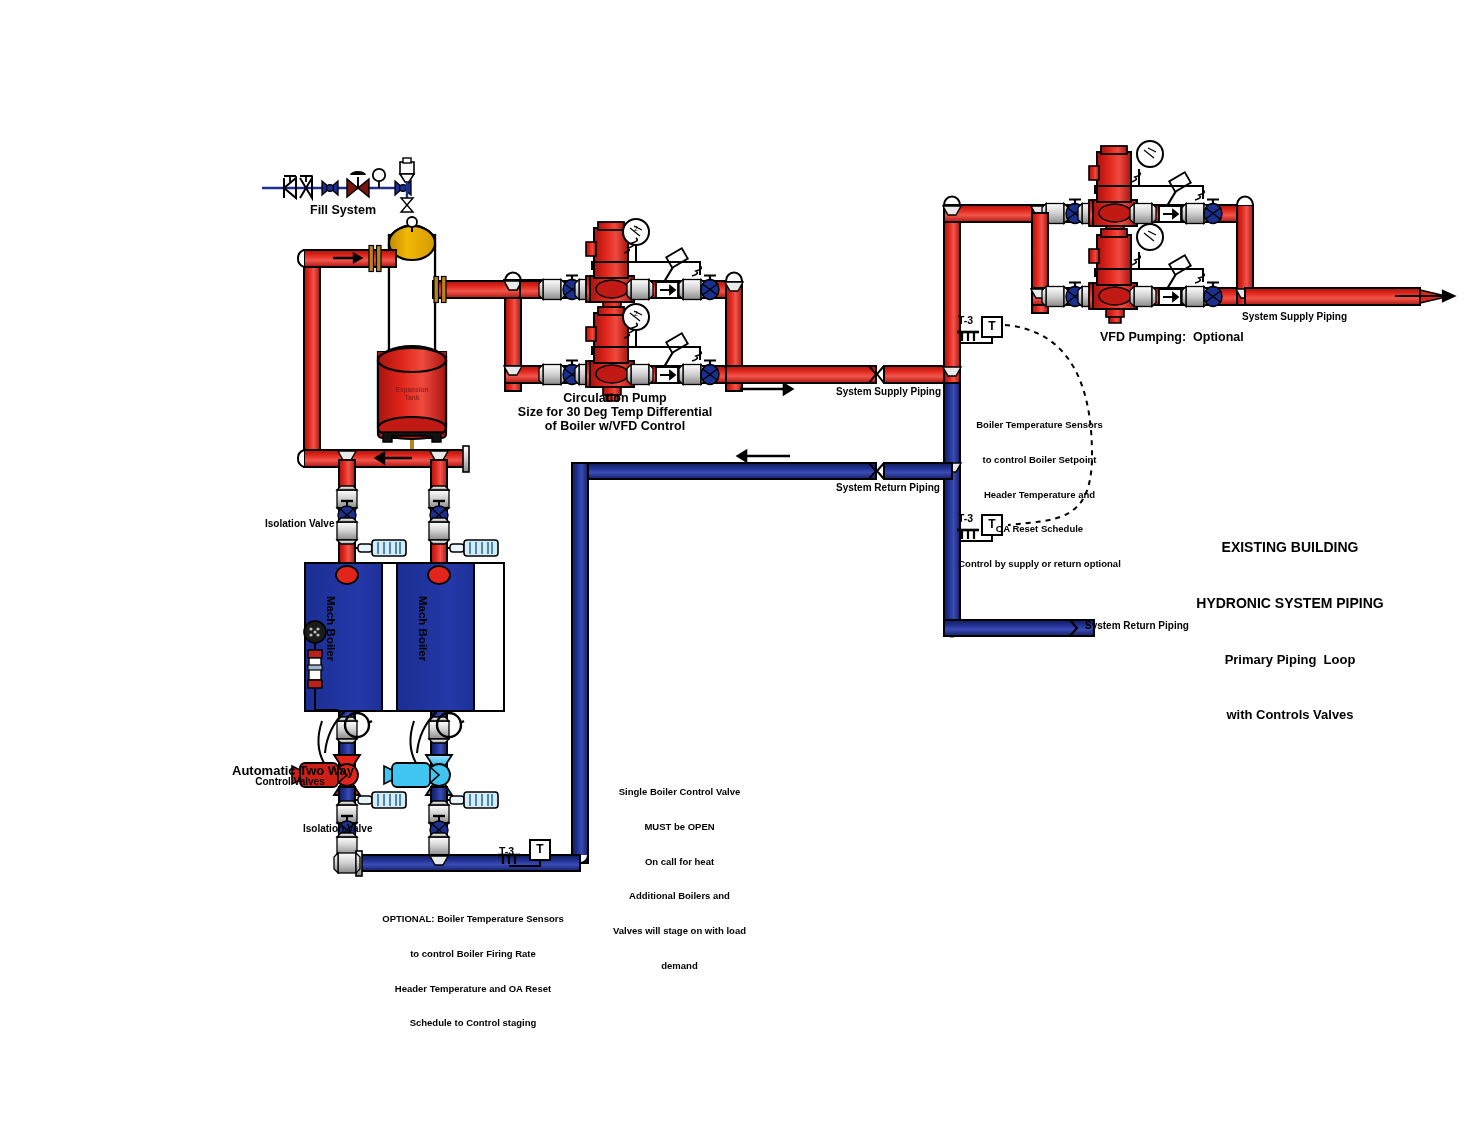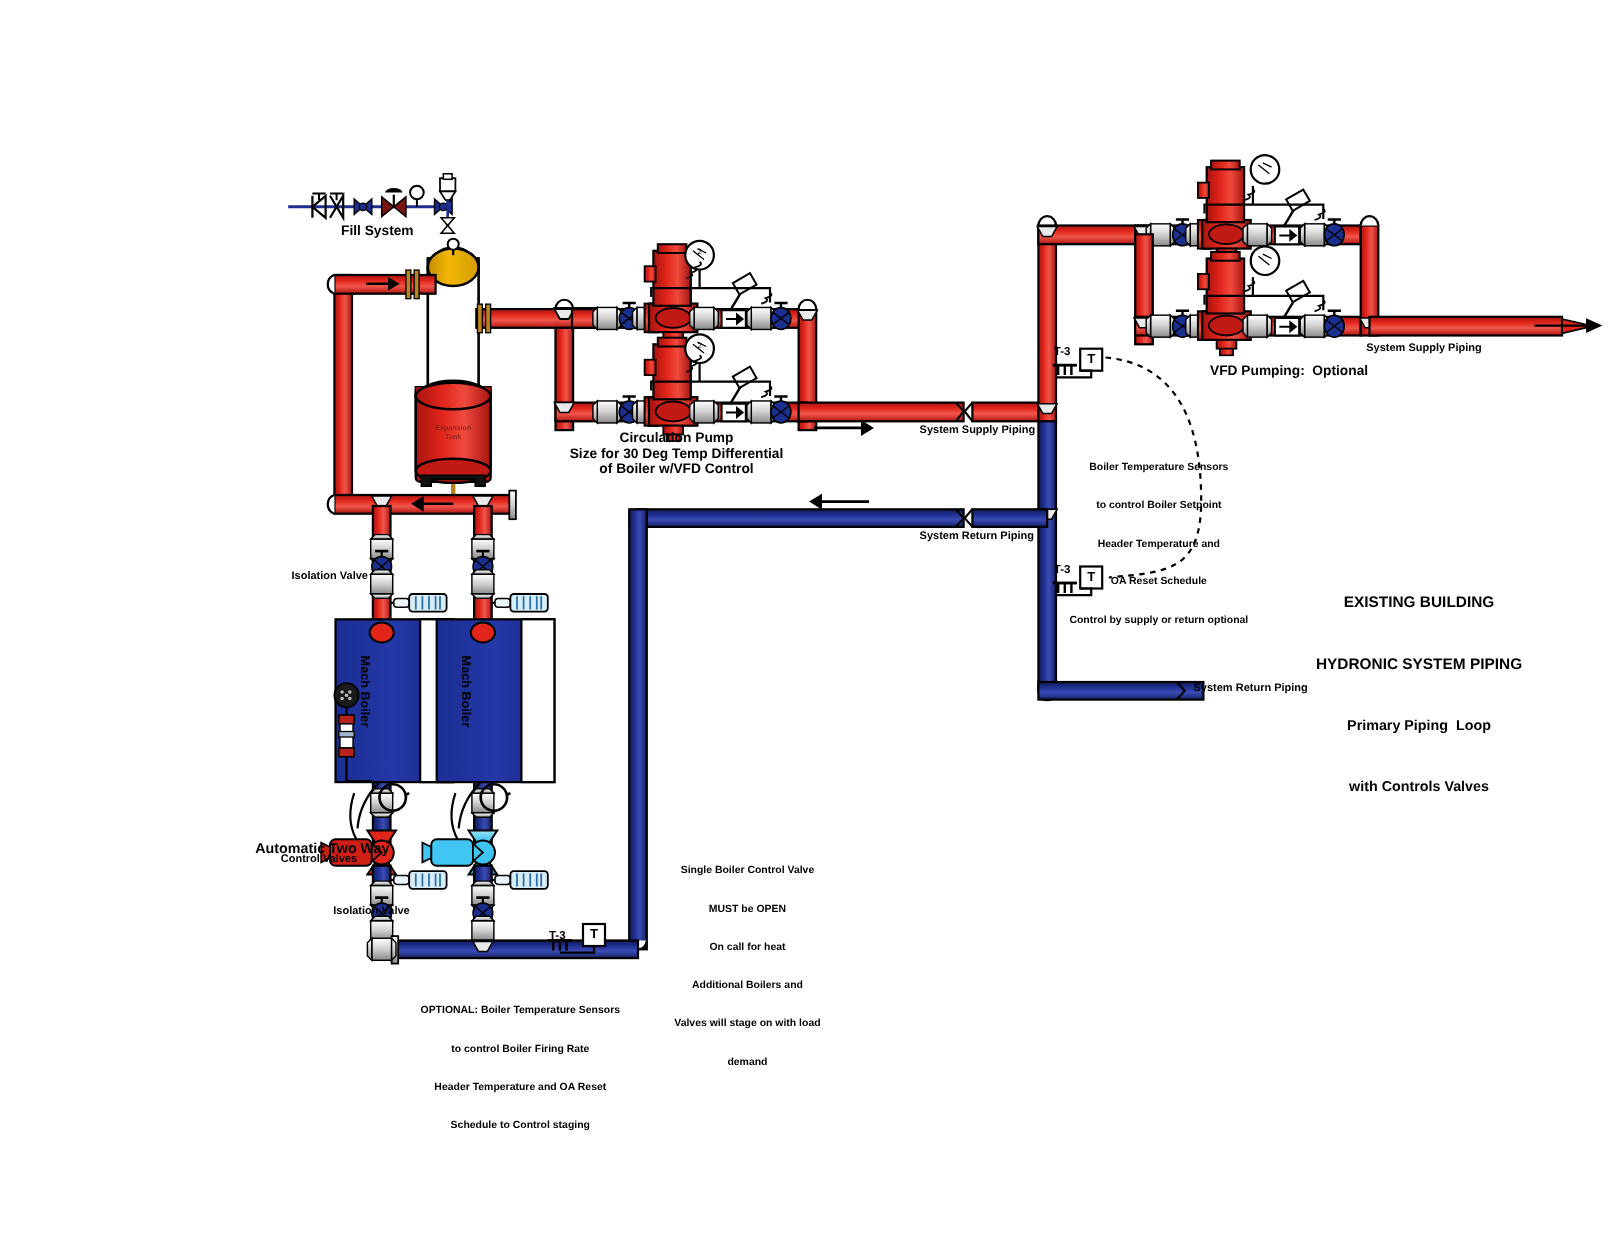--- a/index.html
+++ b/index.html
@@ -654,21 +654,21 @@
 
 <div class="lbl" style="left:499px;top:845px;font-size:10.5px;">T-3</div>
 <div class="lbl c" style="left:530px;top:842px;width:20px;font-size:12px;">T</div>
 
 <div class="lbl" style="left:958px;top:314px;font-size:10.5px;">T-3</div>
 <div class="lbl c" style="left:982px;top:319px;width:20px;font-size:12px;">T</div>
 
 <div class="lbl" style="left:958px;top:512px;font-size:10.5px;">T-3</div>
 <div class="lbl c" style="left:982px;top:517px;width:20px;font-size:12px;">T</div>
 
-<div class="lbl c" style="left:947px;top:396px;width:185px;font-size:9.5px;margin-left:14px;">
+<div class="lbl c" style="left:947px;top:396px;width:185px;font-size:9.5px;">
   <div>Boiler Temperature Sensors</div>
   <div>to control Boiler Setpoint</div>
   <div>Header Temperature and</div>
   <div>OA Reset Schedule</div>
   <div>Control by supply or return optional</div>
 </div>
 
 <div class="lbl c" style="left:373px;top:890px;width:200px;font-size:9.5px;">
   <div>OPTIONAL: Boiler Temperature Sensors</div>
   <div>to control Boiler Firing Rate</div>

